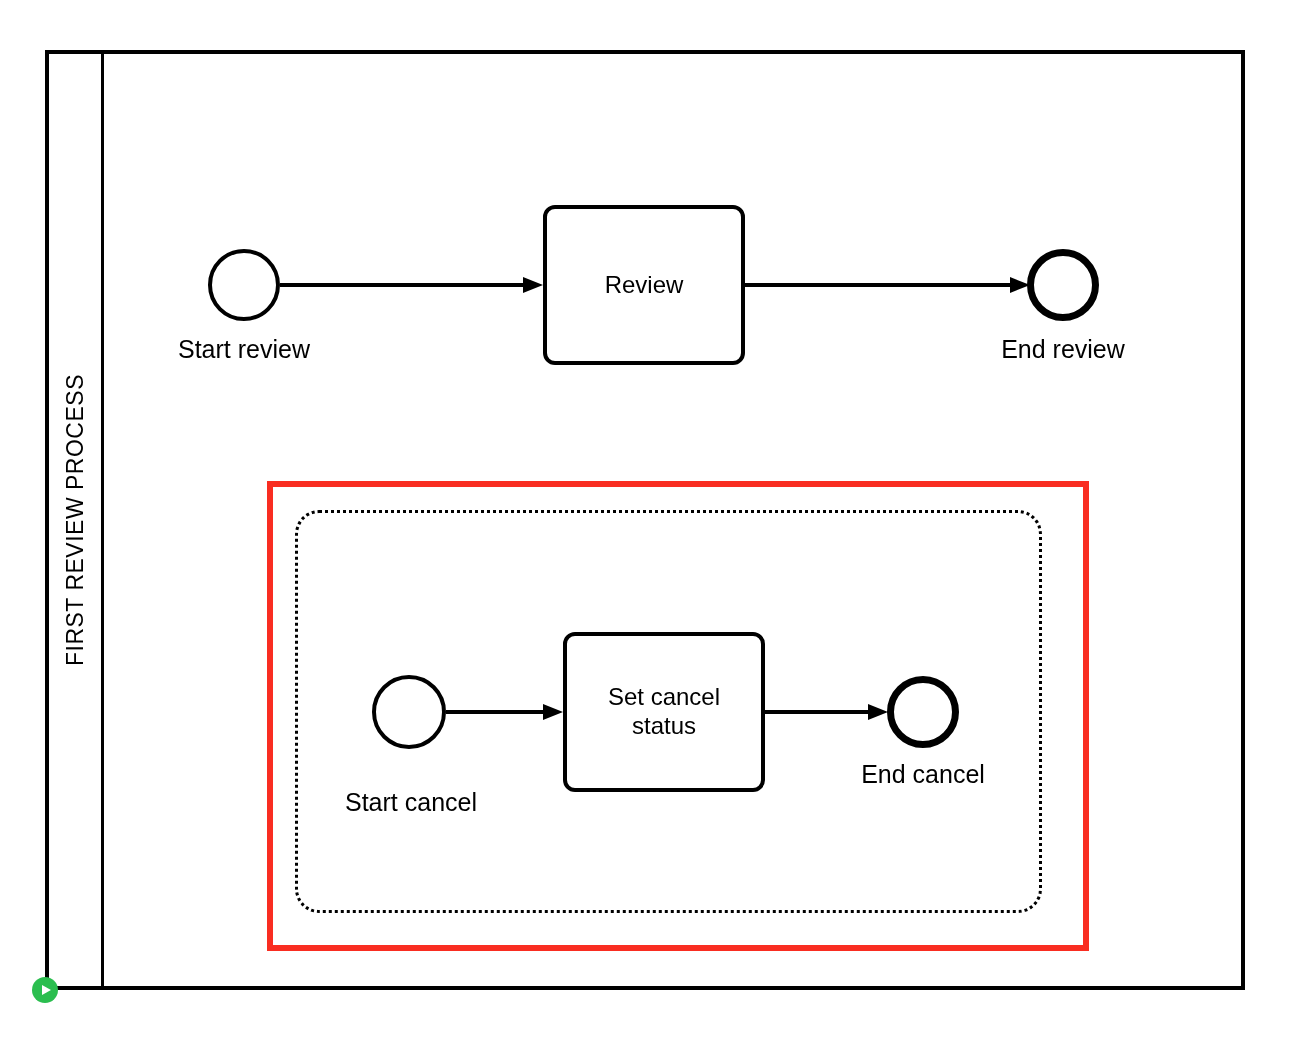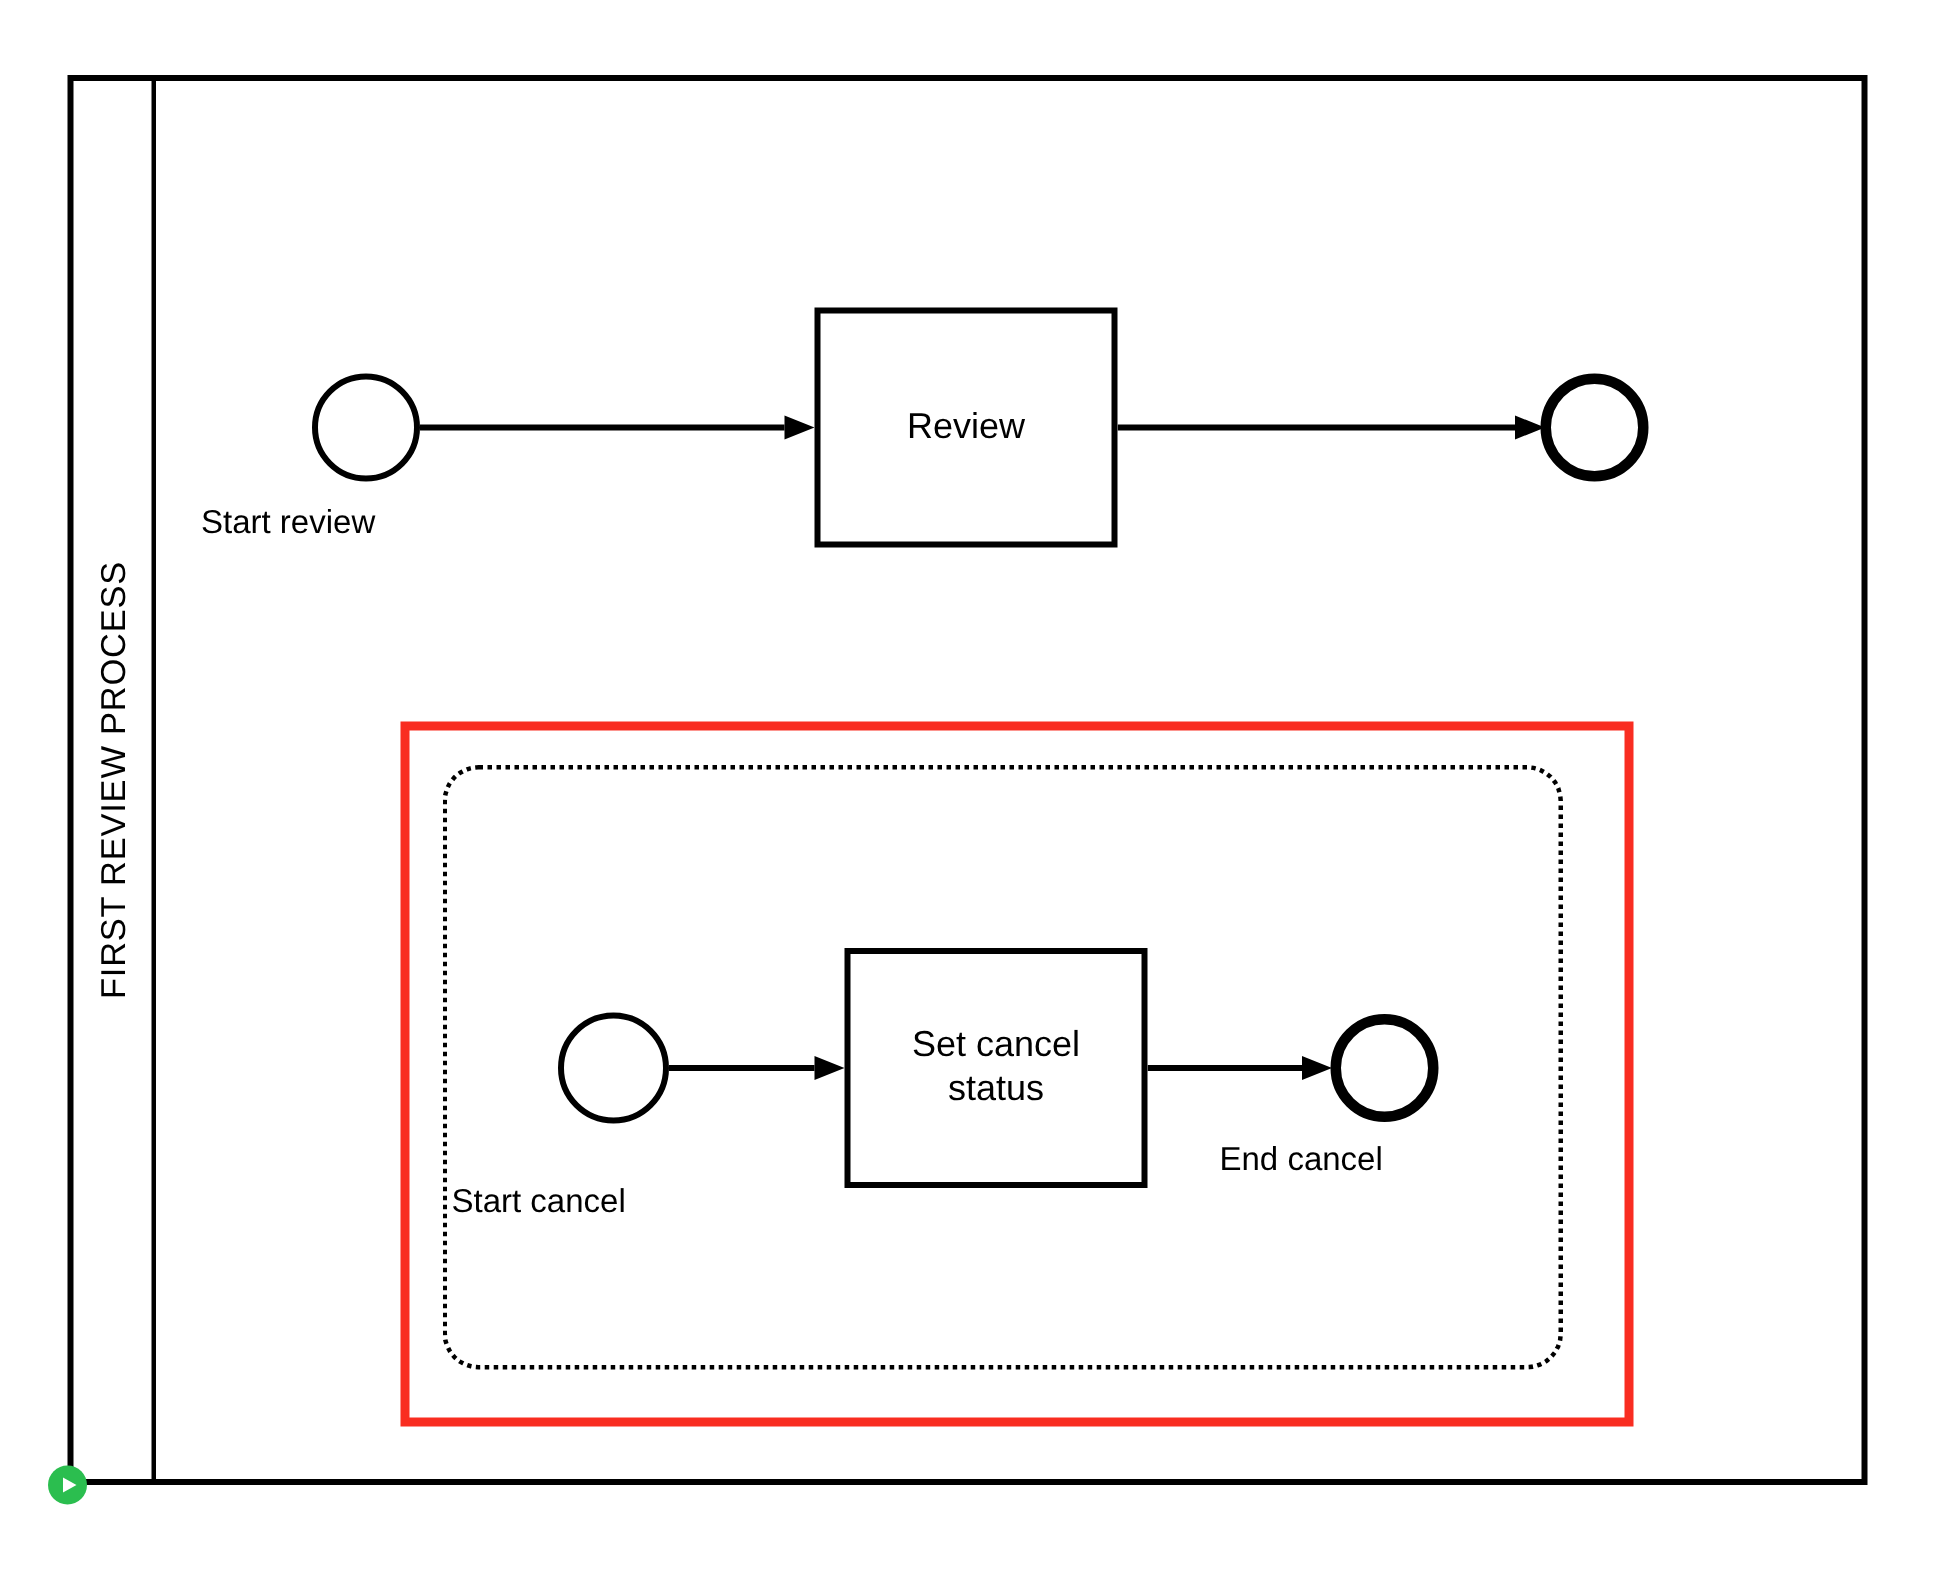--- a/index.html
+++ b/index.html
@@ -43,21 +43,21 @@
     background: #fff;
     border: 4px solid #000;
     box-sizing: border-box;
     z-index: 3;
   }
   .event.end { border-width: 7px; }
   .task {
     position: absolute;
     width: 202px; height: 160px;
     border: 4px solid #000;
-    border-radius: 0;
+    border-radius: 12px;
     background: #fff;
     box-sizing: border-box;
     display: flex;
     align-items: center;
     justify-content: center;
     font-size: 24px;
     line-height: 1.2;
     text-align: center;
     z-index: 3;
   }
@@ -72,22 +72,22 @@
   .flow .line { flex: 1; height: 3.5px; background: #000; }
   .flow .head {
     width: 0; height: 0;
     border-left: 20px solid #000;
     border-top: 8px solid transparent;
     border-bottom: 8px solid transparent;
   }
   .shape-label {
     position: absolute;
     width: 220px;
-    text-align: left;
-    font-size: 22px;
+    text-align: center;
+    font-size: 25px;
     z-index: 3;
   }
   .selection-outline {
     position: absolute;
     left: 267px; top: 481px;
     width: 822px; height: 470px;
     border: 6px solid #F92D21;
     box-sizing: border-box;
     z-index: 1;
   }
@@ -148,20 +148,21 @@
 
   <div class="flow" style="left:745px; top:276px; width:285px;">
     <div class="line"></div>
     <div class="head"></div>
   </div>
 
   <div class="event end" style="left:1027px; top:249px; width:72px; height:72px;"></div>
 
   <div class="shape-label" style="left:134px; top:335px;">Start review</div>
 
+  <div class="shape-label" style="left:953px; top:335px;">End review</div>
 
   <div class="event start" style="left:372px; top:675px; width:74px; height:74px;"></div>
 
   <div class="flow" style="left:446px; top:703px; width:117px;">
     <div class="line"></div>
     <div class="head"></div>
   </div>
 
   <div class="task" style="left:563px; top:632px;align-items:center;">
     <span>Set cancel status</span>

